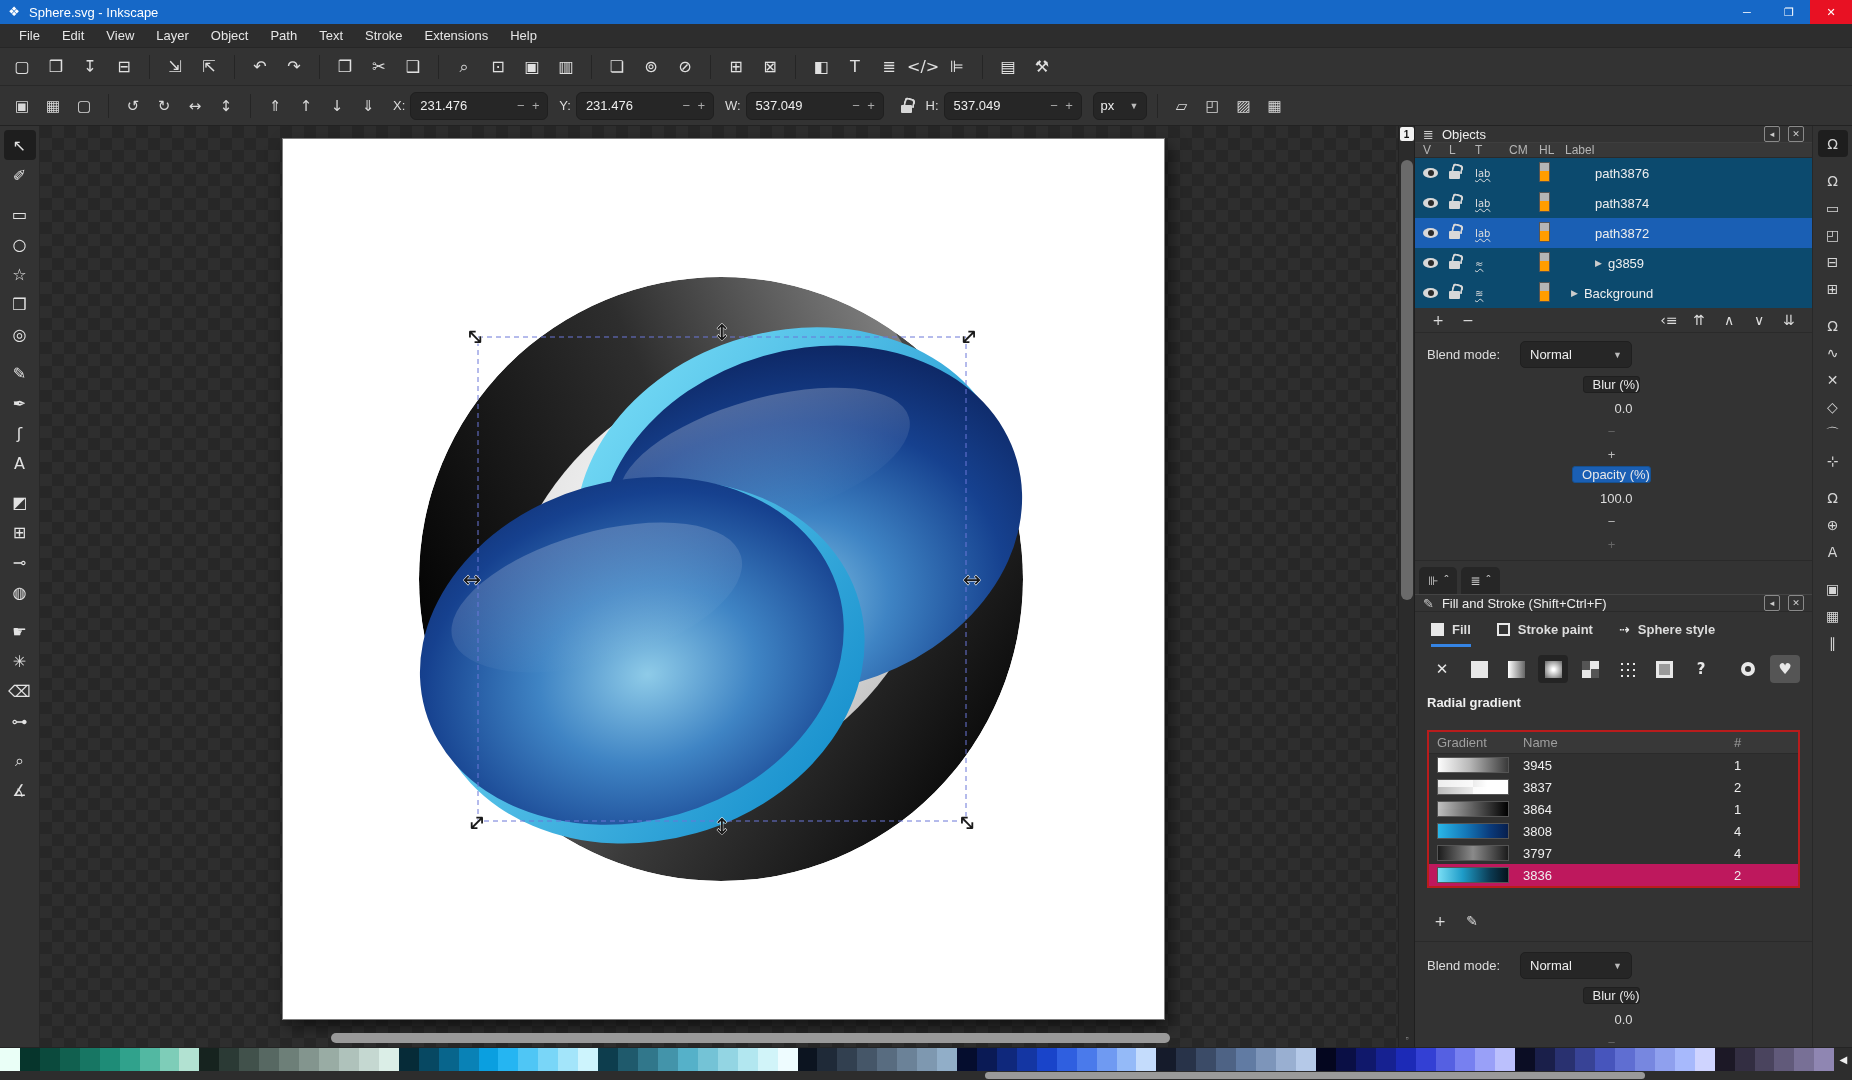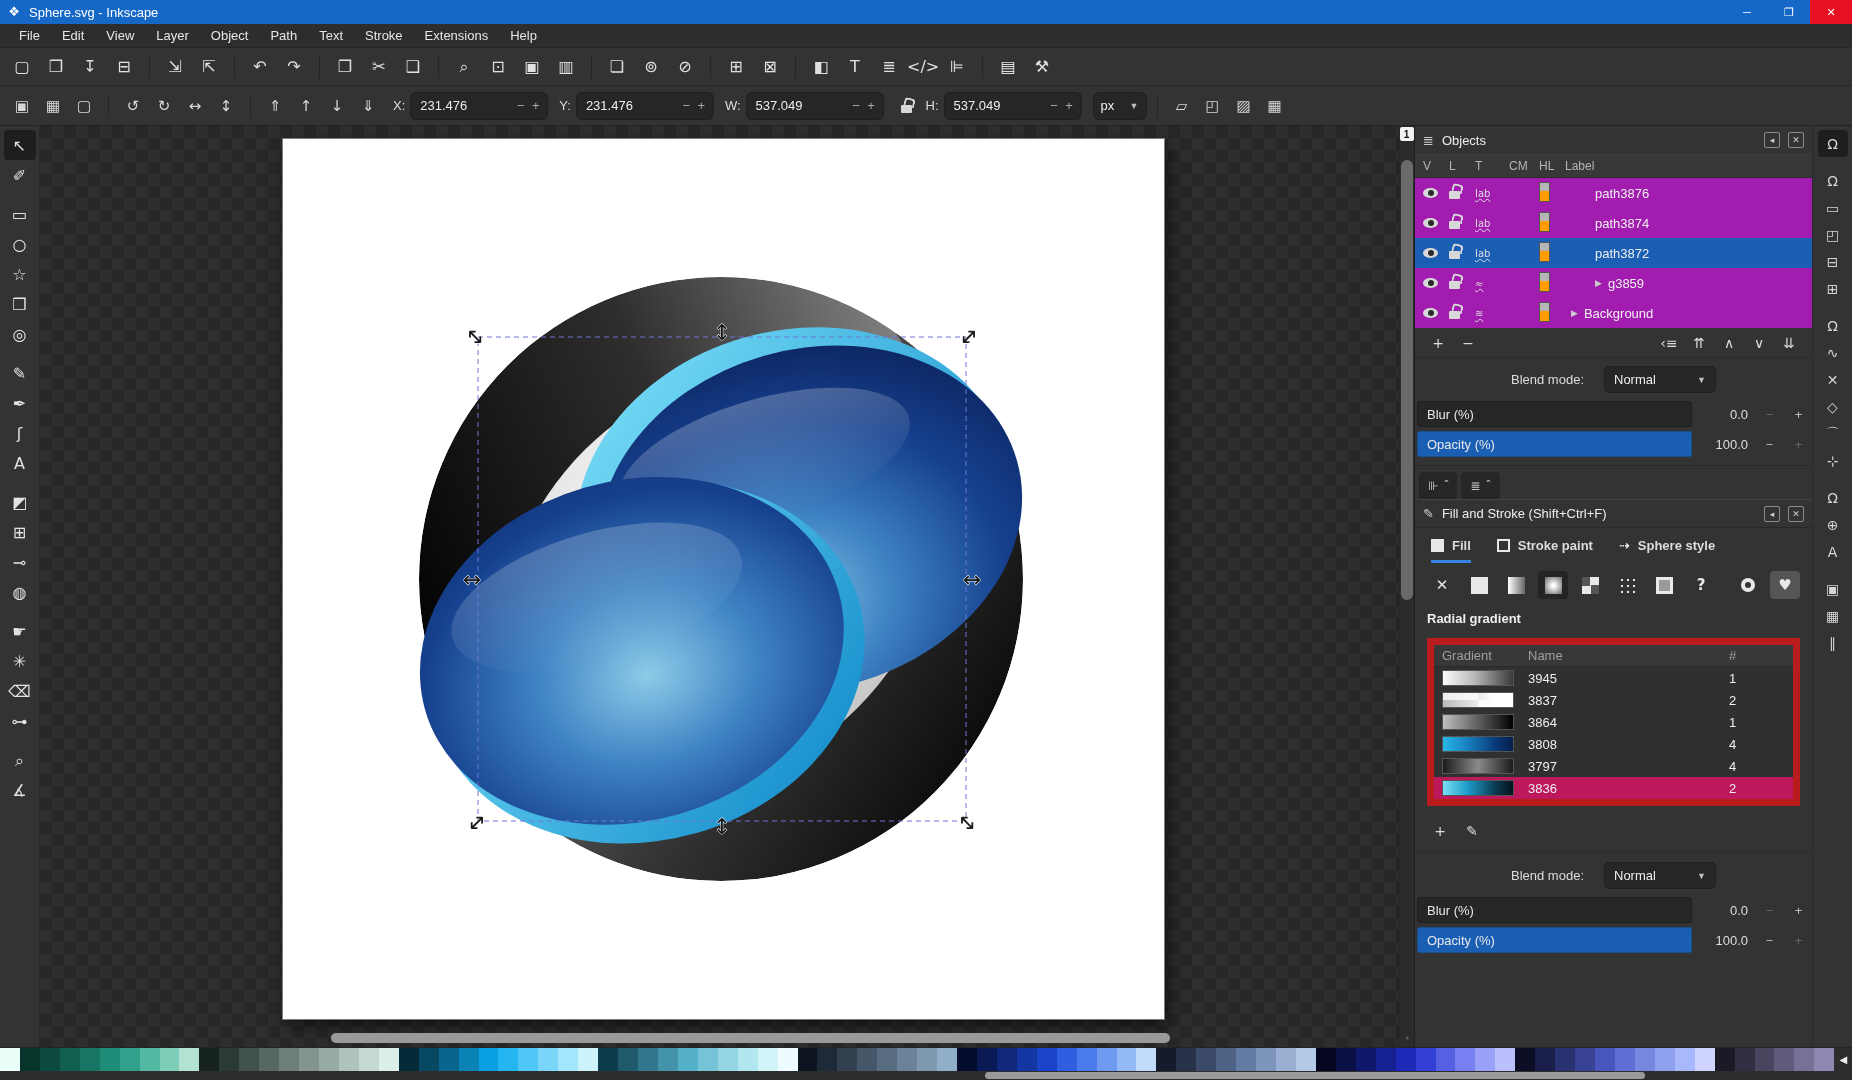--- a/index.html
+++ b/index.html
@@ -69,45 +69,45 @@
   
   .dock { width:398px; background:#333; border-left:1px solid #1f1f1f; display:flex; flex-direction:column; overflow:hidden; }
   .panel-header { height:28px; display:flex; align-items:center; gap:8px; padding:0 8px; }
   .panel-header .hdr-icon { color:#ccc; font-size:13px; }
   .panel-title { flex:1; color:#eee; }
   .mini-btn { width:16px; height:16px; border:1px solid #8a8a8a; border-radius:2px; color:#ccc; font-size:9px;
               display:grid; place-items:center; }
 
   .obj-grid { display:grid; grid-template-columns:26px 26px 34px 30px 26px 1fr; align-items:center; padding-left:8px; }
   .obj-colhdr { height:24px; color:#b5b5b5; font-size:12px; border-top:1px solid #3e3e3e; border-bottom:1px solid #2a2a2a; background:#383838;}
-  .obj-rows { background:#a21caf; }
+  .obj-rows { background:#0c4a6e; }
   .obj-row { height:30px; }
   .obj-row.sel { background:#1a5fb4; }
   .i-eye { width:15px; height:10px; border-radius:50%; background:#d8d8d8; position:relative; display:inline-block; }
   .i-eye::after { content:""; position:absolute; inset:2px 4.5px; background:#2b2b2b; border-radius:50%; }
   .i-lock { width:11px; height:8px; background:#d8d8d8; border-radius:1px; position:relative; display:inline-block; margin-top:7px; }
   .i-lock::before { content:""; position:absolute; width:7px; height:7px; border:2px solid #d8d8d8; border-bottom:none;
                     border-radius:4px 4px 0 0; top:-7px; left:3px; transform:rotate(14deg); }
   .t-glyph { font-size:10px; color:#ddd; text-decoration:underline wavy 1px; font-family:"DejaVu Sans",sans-serif;}
   .hl-chip { width:11px; height:20px; border:1px solid #555; background:linear-gradient(#b5b5b5 0 45%, #ff9d00 45% 100%); display:inline-block; }
   .lbl-wrap { display:flex; align-items:center; gap:6px; height:100%; }
   .expander { font-size:9px; color:#ccc; }
   .obj-label { color:#efefef; }
 
   .obj-footer { height:30px; display:flex; align-items:center; padding:0 10px; gap:4px; border-bottom:1px solid #2a2a2a;}
   .of-btn { min-width:26px; height:24px; background:none; border:none; color:#ddd; font-size:14px;
             font-family:"DejaVu Sans",sans-serif; display:grid; place-items:center; }
   .of-spacer { flex:1; }
 
-  .blend-row { display:flex; justify-content:center; align-items:center; gap:20px; padding:8px 12px 6px; }
+  .blend-row { display:flex; justify-content:flex-start; align-items:center; gap:20px; padding:8px 12px 6px; }
   .blend-label { color:#ddd; }
   .dd { min-width:112px; height:27px; background:#262626; border:1px solid #1f1f1f; border-radius:5px;
         display:flex; align-items:center; justify-content:space-between; padding:0 9px; color:#eee; }
 
-  .slider-row { display:flex; align-items:center; gap:14px; padding:2px 6px 2px 2px; }
+  .slider-row { display:flex; align-items:center; gap:8px; padding:2px 6px 2px 2px;flex-direction:column; }
   .well { flex:1; height:26px; background:#262626; border:1px solid #1f1f1f; border-radius:3px;
           display:flex; align-items:center; padding-left:9px; color:#e8e8e8; }
   .well.filled { background:#1a5fb4; border-color:#16508f; }
   .sl-val { width:42px; text-align:right; color:#ddd; }
   .sl-btn { width:15px; text-align:center; color:#bbb; }
   .sl-btn.dim { color:#666; }
 
   .dtab-row { display:flex; gap:4px; padding:6px 0 0 4px; border-top:1px solid #2a2a2a; margin-top:6px;}
   .dtab { height:27px; padding:0 9px; background:#262626; border:none; border-radius:5px 5px 0 0; color:#ccc;
           display:flex; align-items:center; gap:6px; font-size:12px; }
@@ -129,21 +129,21 @@
   .paint-btn .pb-linear { width:17px; height:17px; background:linear-gradient(90deg,#fff,#666); }
   .paint-btn .pb-radial { width:17px; height:17px; background:radial-gradient(circle,#fff 10%,#777 90%); }
   .paint-btn .pb-pattern { width:17px; height:17px;
       background:conic-gradient(#e8e8e8 25%,#555 25% 50%,#e8e8e8 50% 75%,#555 75%); }
   .paint-btn .pb-mesh { width:17px; height:17px; background:radial-gradient(#e8e8e8 32%,transparent 36%); background-size:6px 6px; }
   .paint-btn .pb-swatch { width:17px; height:17px; border:3px solid #e8e8e8; background:#9a9a9a; }
   .paint-btn .pb-donut { width:14px; height:14px; border:4px solid #e8e8e8; border-radius:50%; }
   .paint-gap { flex:1; }
 
   .fs-mode-label { padding:8px 12px 4px; font-weight:bold; color:#eee; }
-  .grad-table { margin:8px 12px; border:7px solid #b91c1c; background:#303030; }
+  .grad-table { margin:16px 12px; border:2px solid #b91c1c; background:#303030; }
   .grad-hdr, .grad-row { display:grid; grid-template-columns:86px 1fr 64px; align-items:center; height:22px; padding-left:8px; }
   .grad-hdr { color:#9f9f9f; background:#383838; border-bottom:1px solid #2a2a2a; }
   .grad-row.sel { background:#be185d; }
   .grad-swatch { width:72px; height:16px; border:1px solid #555; }
   .grad-name, .grad-count { color:#efefef; }
   .grad-edit-row { display:flex; gap:6px; padding:5px 12px 8px; border-bottom:1px solid #2a2a2a; margin:0 0 2px; }
   .ge-btn { width:26px; height:24px; background:none; border:none; color:#ddd; font-size:14px; display:grid; place-items:center;
             font-family:"DejaVu Sans",sans-serif;}
 
   

